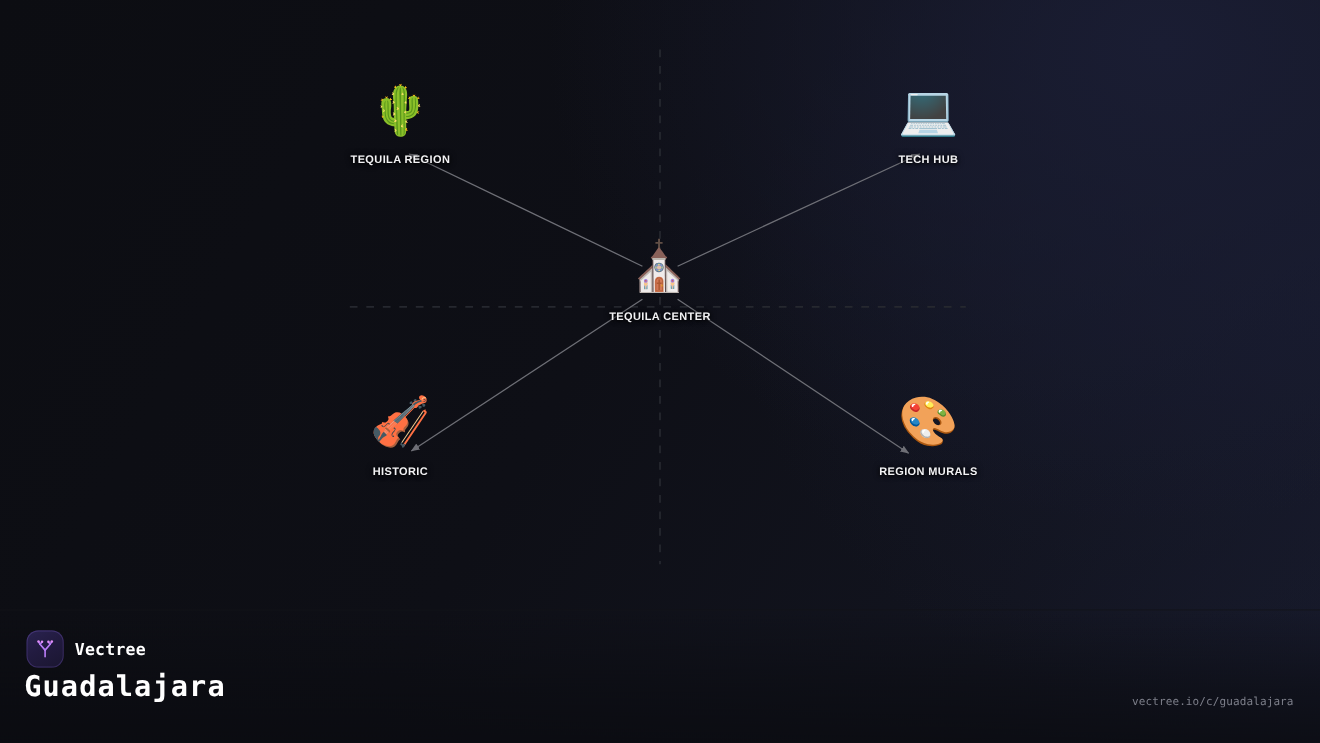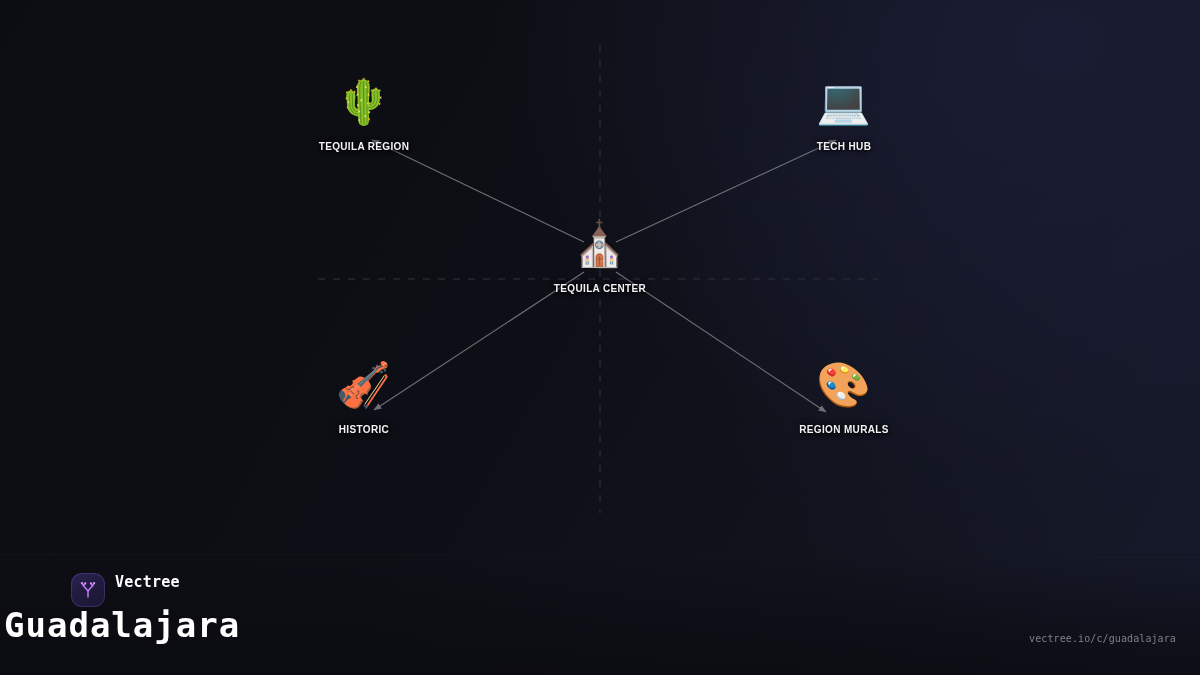--- a/index.html
+++ b/index.html
@@ -62,47 +62,46 @@
     width: 1200px;
     height: 120px;
     border-top: 1px solid rgba(255,255,255,0.035);
     background: linear-gradient(180deg, rgba(12,13,19,0.0) 0%, rgba(10,11,16,0.55) 60%, rgba(10,11,16,0.8) 100%);
   }
   #brand-row {
     position: absolute;
     left: 24px;
     top: 18px;
     display: flex;
-    align-items: flex-start;
+    align-items: center;
     gap: 10px;
-    margin-left: 47px;
   }
   #brand-logo {
     width: 34px;
     height: 34px;
     border-radius: 11px;
     background: linear-gradient(150deg, #2a2350 0%, #221b40 45%, #1a1630 100%);
     box-shadow: inset 0 0 0 1px rgba(160,120,255,0.22);
     display: flex;
     align-items: center;
     justify-content: center;
   }
   #brand-name {
     font-family: "DejaVu Sans Mono", monospace;
     font-size: 15px;
     font-weight: bold;
     color: #ffffff;
     letter-spacing: 0.2px;
   }
   #page-title {
     position: absolute;
-    left: 4px;
+    left: 22px;
     top: 50px;
     font-family: "DejaVu Sans Mono", monospace;
-    font-size: 34px;
+    font-size: 26px;
     font-weight: bold;
     color: #ffffff;
     letter-spacing: 1px;
     line-height: 40px;
   }
   #footer-url {
     position: absolute;
     right: 24px;
     bottom: 31px;
     font-family: "DejaVu Sans Mono", monospace;

